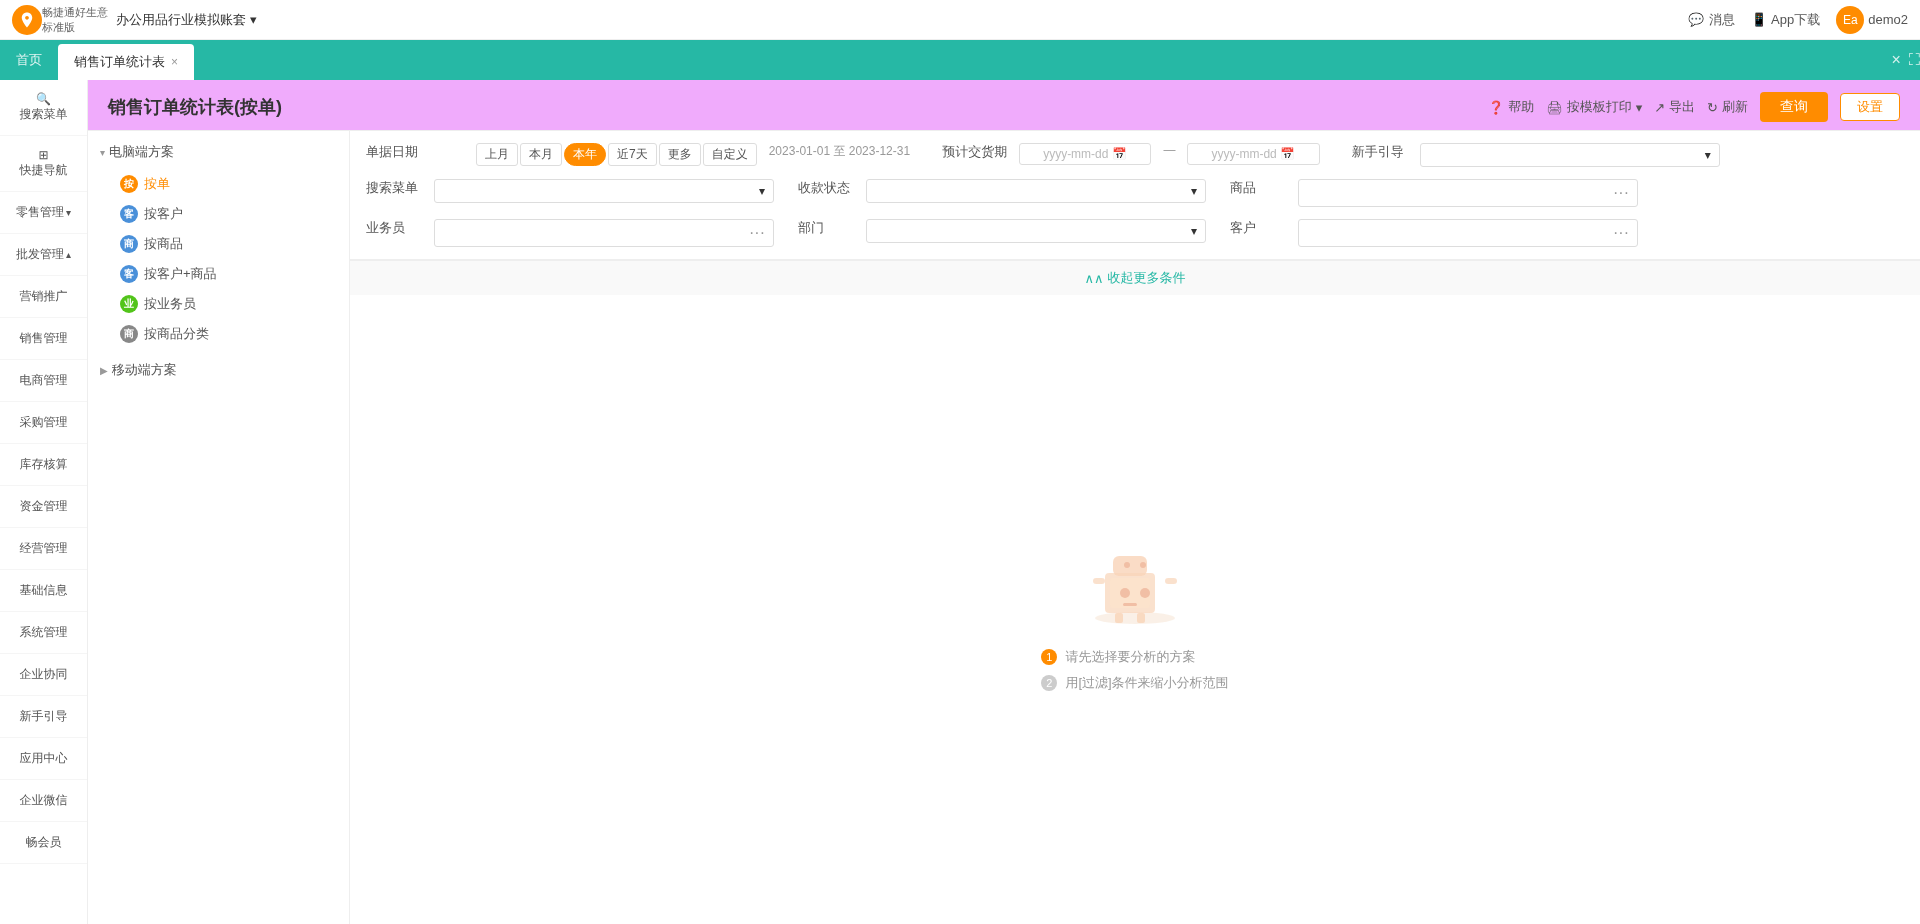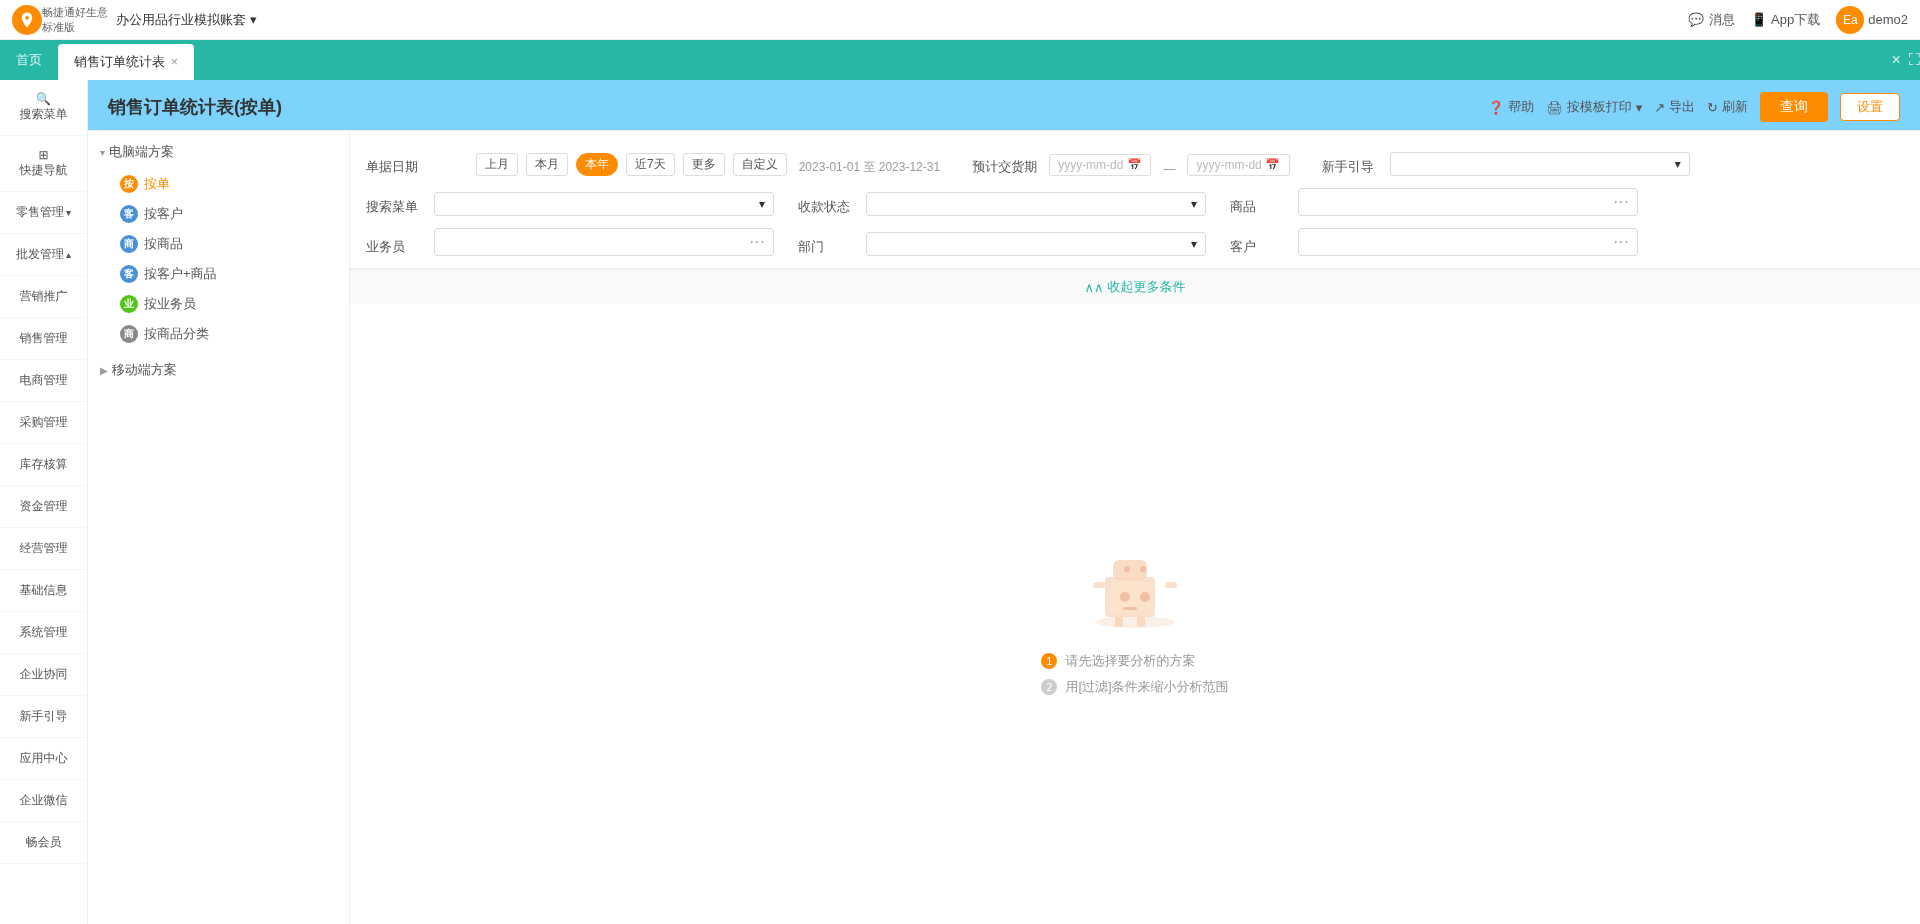--- a/index.html
+++ b/index.html
@@ -29,21 +29,21 @@
     
     .sidebar { width: 88px; background: #fff; border-right: 1px solid #eee; display: flex; flex-direction: column; overflow-y: auto; }
     .sidebar-item { padding: 12px 0; text-align: center; cursor: pointer; font-size: 12px; color: #555; border-bottom: 1px solid #f5f5f5; }
     .sidebar-item.has-arrow { display: flex; align-items: center; justify-content: center; gap: 2px; }
     .sidebar-item .arrow { font-size: 10px; }
 
     
     .content-area { flex: 1; display: flex; flex-direction: column; overflow: hidden; background: #f5f5f5; }
 
     
-    .page-header { background: #7dd3fc; padding: 12px 20px 8px; border-bottom: 1px solid #eee; display: flex; align-items: center; justify-content: space-between; }
+    .page-header { background: #f0abfc; padding: 12px 20px 8px; border-bottom: 1px solid #eee; display: flex; align-items: center; justify-content: space-between; }
     .page-title { font-size: 18px; font-weight: bold; color: #333; }
     .page-actions { display: flex; align-items: center; gap: 12px; }
     .page-action-btn { display: flex; align-items: center; gap: 4px; font-size: 13px; color: #555; cursor: pointer; }
     .query-btn { background: #ff8c00; color: #fff; border: none; padding: 6px 20px; border-radius: 4px; cursor: pointer; font-size: 14px; }
     .set-btn { background: #fff; color: #ff8c00; border: 1px solid #ff8c00; padding: 4px 16px; border-radius: 4px; cursor: pointer; font-size: 13px; }
 
     
     .inner-layout { display: flex; flex: 1; overflow: hidden; }
 
     
@@ -64,27 +64,27 @@
     .tree-item-icon.blue { background: #4a90d9; color: #fff; }
     .tree-item-icon.green { background: #52c41a; color: #fff; }
     .tree-item-icon.gray { background: #888; color: #fff; }
     .tree-sub { margin-top: 4px; }
 
     
     .right-panel { flex: 1; display: flex; flex-direction: column; overflow: hidden; background: #fff; margin: 0; }
 
     
     .filter-area { background: #fff; padding: 12px 16px 0; border-bottom: 1px solid #eee; }
-    .filter-row { display: flex; align-items: flex-end; gap: 12px; margin-bottom: 12px; flex-wrap: wrap; margin-top: 9px; }
+    .filter-row { display: flex; align-items: flex-start; gap: 12px; margin-bottom: 12px; flex-wrap: wrap; }
     .filter-label { font-size: 13px; color: #555; white-space: nowrap; min-width: 56px; }
-    .filter-date-group { display: flex; align-items: center; gap: 8px; padding-left: 42px; }
+    .filter-date-group { display: flex; align-items: center; gap: 2px; padding-left: 42px; }
     .date-btn { padding: 2px 8px; border: 1px solid #ddd; border-radius: 3px; background: #fff; font-size: 12px; color: #555; cursor: pointer; }
     .date-btn.active { background: #ff8c00; color: #fff; border-color: #ff8c00; border-radius: 12px; }
     .date-range-text { font-size: 12px; color: #999; }
-    .date-input { border: 1px solid #ddd; border-radius: 3px; padding: 3px 8px; font-size: 12px; color: #bbb; min-width: 100px; display: flex; align-items: center; gap: 4px; }
+    .date-input { border: 1px solid #ddd; border-radius: 3px; padding: 3px 23px; font-size: 12px; color: #bbb; min-width: 100px; display: flex; align-items: center; gap: 4px; }
     .date-sep { font-size: 12px; color: #999; }
     .filter-select { border: 1px solid #ddd; border-radius: 3px; padding: 4px 8px; font-size: 12px; color: #333; background: #fff; min-width: 200px; display: flex; align-items: center; justify-content: space-between; cursor: pointer; }
     .filter-select-wide { min-width: 300px; }
     .filter-input { border: 1px solid #ddd; border-radius: 3px; padding: 4px 8px; font-size: 12px; color: #bbb; flex: 1; display: flex; align-items: center; justify-content: flex-end; gap: 4px; }
     .filter-dots { color: #999; font-size: 16px; cursor: pointer; }
     .filter-section { background: #f9f9f9; border-top: 1px solid #eee; padding: 8px 16px; text-align: center; }
     .collapse-btn { color: #26b8a5; font-size: 13px; cursor: pointer; display: inline-flex; align-items: center; gap: 4px; }
 
     
     .empty-state { flex: 1; display: flex; flex-direction: column; align-items: center; justify-content: center; background: #fff; }

